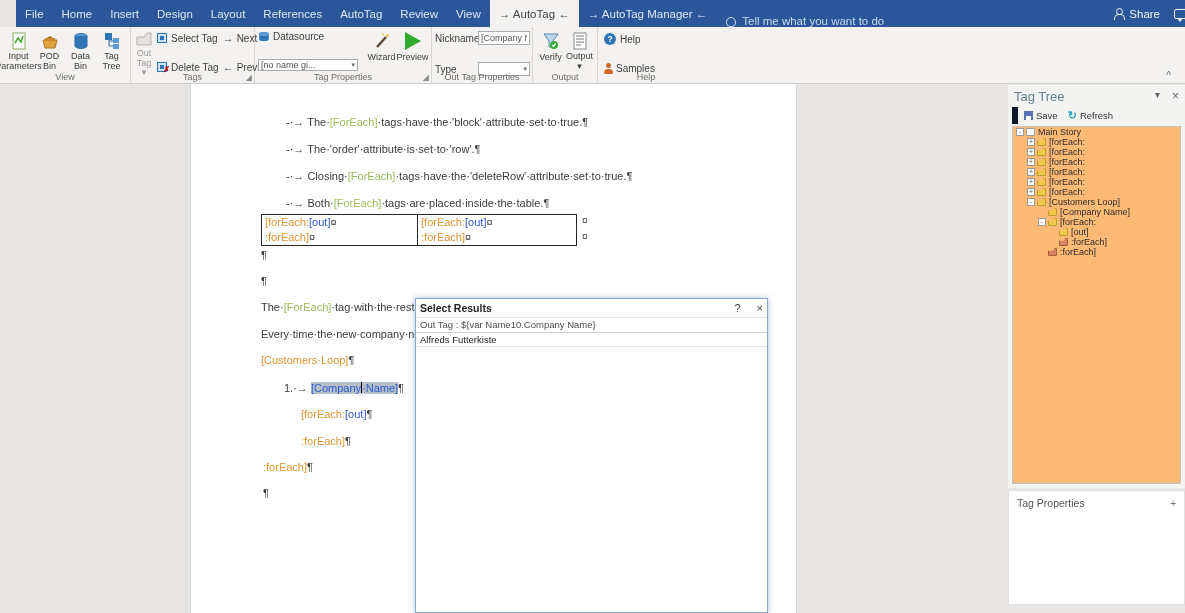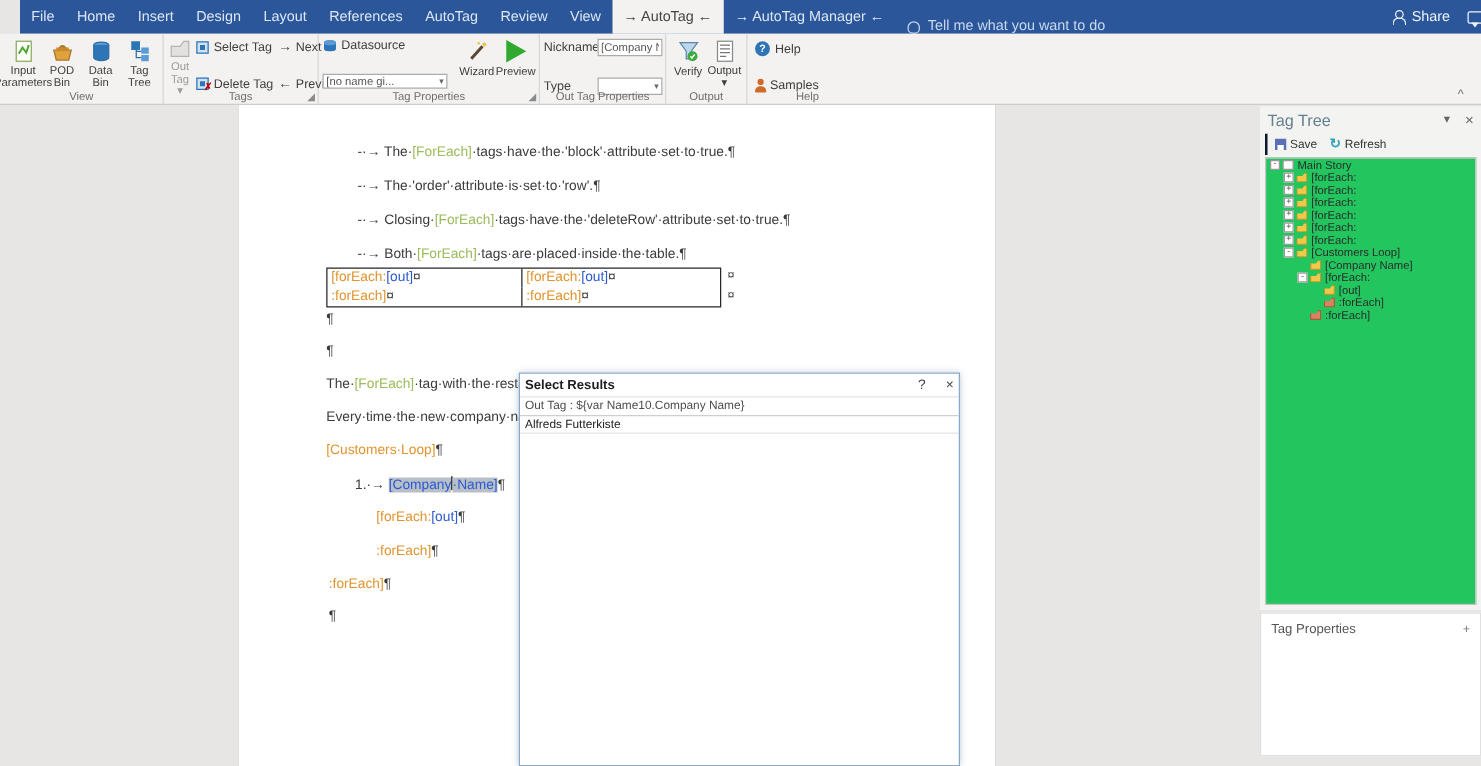--- a/index.html
+++ b/index.html
@@ -85,26 +85,26 @@
   .dlg-btn { cursor:pointer; }
   .dlg-header { height:15px; font-size:9.5px; color:#4d4d4d; padding:1px 4px; border-bottom:1px solid #cfcfcf; }
   .dlg-row { height:14px; font-size:9.5px; color:#222; padding:1px 4px; border-bottom:1px solid #e4e4e4; cursor:pointer; }
 
   
   .tagtree-panel { position:absolute; left:1008px; top:85px; width:177px; height:403px; background:#f3f3f2; }
   .panel-titlerow { height:22px; display:flex; align-items:center; padding:0 6px; }
   .panel-title { font-size:13px; color:#64808e; }
   .panel-title-btns { margin-left:auto; display:flex; gap:12px; color:#666; font-size:10px; }
   .panel-toolbar { height:17px; display:flex; align-items:center; gap:10px; padding:0 6px; font-size:9.5px; color:#333;
-    border-left:2px solid #0f172a; margin-left:4px; }
+    border-left:6px solid #0f172a; margin-left:4px; }
   .toolbtn { display:flex; align-items:center; gap:3px; cursor:pointer; }
   .floppy { width:9px; height:9px; background:#5a6fb5; position:relative; }
   .floppy:after { content:""; position:absolute; left:2px; bottom:0; width:5px; height:4px; background:#fff; }
   .refresh-glyph { color:#2fa3b8; font-size:11px; font-weight:bold; line-height:9px; }
-  .treebox { position:absolute; left:4px; top:41px; right:4px; bottom:4px; background:#22c55e; border:1px solid #c3c3c3; overflow:hidden; }
+  .treebox { position:absolute; left:4px; top:41px; right:4px; bottom:4px; background:#fdba74; border:1px solid #c3c3c3; overflow:hidden; }
   .treerow { display:flex; align-items:center; height:10px; font-size:9px; color:#2b2b2b; white-space:nowrap; cursor:pointer; }
   .expander { width:8px; height:8px; border:1px solid #9a9a9a; background:#fff; font-size:7px; line-height:6px;
     text-align:center; color:#555; margin-right:2px; flex:0 0 auto; }
   .treeicon { width:9px; height:8px; margin-right:3px; flex:0 0 auto; border-radius:1px; }
   .ti-story { background:#fdfdfd; border:1px solid #9a9a9a; }
   .ti-tagy { background:#f2c84b; border:1px solid #bd9a2c; clip-path:polygon(0 35%,55% 35%,75% 0,100% 0,100% 100%,0 100%); }
   .ti-tagr { background:#d9825f; border:1px solid #a85a3a; clip-path:polygon(0 35%,55% 35%,75% 0,100% 0,100% 100%,0 100%); }
   .tagprops-panel { position:absolute; left:1008px; top:490px; width:177px; height:115px; background:#fff; border:1px solid #e0e0e0; }
   .tagprops-title { display:flex; align-items:center; padding:6px 8px 0 8px; font-size:10.5px; color:#555; }
   .pin { margin-left:auto; color:#777; font-size:10px; cursor:pointer; }

